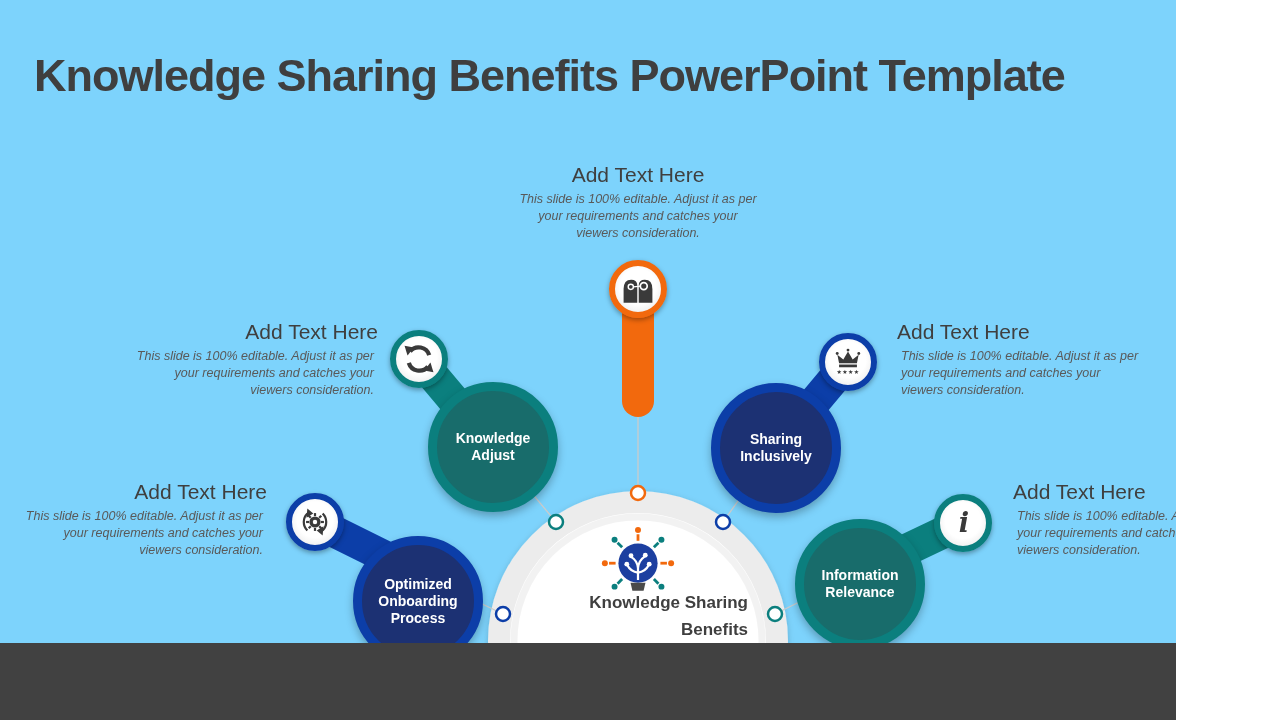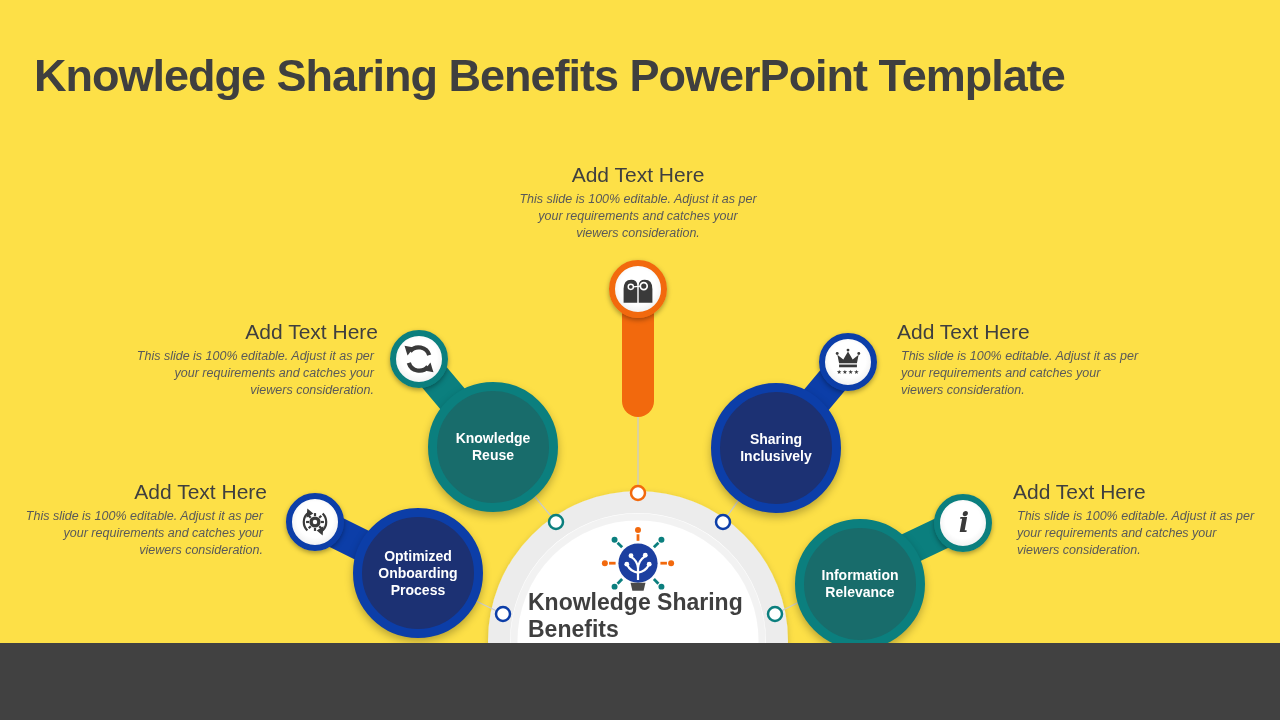--- a/index.html
+++ b/index.html
@@ -1,46 +1,46 @@
 <!DOCTYPE html>
 <html><head>
 <meta charset="utf-8">
 <style>
   html,body{margin:0;padding:0;background:#fff;}
-  .slide{position:relative;width:1280px;height:720px;background:#fde047;overflow:hidden;
+  .slide{position:relative;width:1176px;height:720px;background:#7dd3fc;overflow:hidden;
          font-family:"Liberation Sans",sans-serif;}
   .title{position:absolute;left:34px;top:50px;font-size:45px;font-weight:bold;
          color:#3F3F3F;letter-spacing:-1px;white-space:nowrap;line-height:52px;}
   .overlay{position:absolute;left:0;top:0;z-index:1;}
   .spoke{stroke:#CBCBCB;stroke-width:1.3;}
   .neck{stroke-width:32;stroke-linecap:round;}
   .anchor{fill:#ffffff;stroke-width:2.5;}
   .node{position:absolute;width:112px;height:112px;border-radius:50%;
         border:9px solid #000;display:flex;align-items:center;justify-content:center;
         z-index:2;box-shadow:0 4px 9px rgba(0,0,0,0.28);text-align:center;}
   .node-label{font-size:14px;font-weight:bold;line-height:17px;padding:0 6px;}
   .badge{position:absolute;width:46px;height:46px;border-radius:50%;border:6px solid #000;
          background:radial-gradient(circle at 50% 45%, #ffffff 52%, #f3f3f3 72%, #d7d7d7 100%);
          display:flex;align-items:center;justify-content:center;z-index:3;
          box-shadow:0 2px 5px rgba(0,0,0,0.35);}
-  .n0{left:353px;top:508px;} .b0{left:286px;top:493px;}
+  .n0{left:353px;top:536px;} .b0{left:286px;top:493px;}
   .n1{left:428px;top:382px;} .b1{left:390px;top:330px;}
   .n2{left:573px;top:336px;} .b2{left:609px;top:260px;}
   .n3{left:711px;top:383px;} .b3{left:819px;top:333px;}
   .n4{left:795px;top:519px;} .b4{left:934px;top:494px;}
   .tb{position:absolute;width:250px;z-index:2;}
   .tb h3{margin:0 0 4px 0;font-size:21px;font-weight:normal;color:#3F3F3F;}
   .tb p{margin:4px;font-size:12.5px;font-style:italic;color:#595959;line-height:17px;}
   .tb-top{left:513px;top:163px;text-align:center;}
   .tb-lm{left:128px;top:320px;text-align:right;}
   .tb-lb{left:17px;top:480px;text-align:right;}
   .tb-rm{left:897px;top:320px;text-align:left;}
   .tb-rb{left:1013px;top:480px;text-align:left;}
-  .hub-label{position:absolute;left:528px;top:589px;width:220px;text-align:left;
-             font-size:23px;font-weight:bold;color:#3F3F3F;line-height:27px;z-index:2;}
+  .hub-label{position:absolute;left:528px;top:589px;width:220px;text-align:right;
+             font-size:17px;font-weight:bold;color:#3F3F3F;line-height:27px;z-index:2;}
   .hub-icon{position:absolute;left:596px;top:524px;z-index:2;}
   .footer{position:absolute;left:0;top:643px;width:1280px;height:77px;z-index:4;}
   .icon-glyph{display:block;}
 </style>
 </head>
 <body>
 
 <div class="slide">
 
   <div class="title" style="color: rgb(63, 63, 63);">Knowledge Sharing Benefits PowerPoint Template</div>
@@ -71,21 +71,21 @@
     <circle class="anchor" cx="556" cy="522" r="7" style="stroke: rgb(11, 127, 126);"></circle>
     <circle class="anchor" cx="638" cy="493" r="7" style="stroke: rgb(242, 105, 13);"></circle>
     <circle class="anchor" cx="723" cy="522" r="7" style="stroke: rgb(12, 62, 168);"></circle>
     <circle class="anchor" cx="775" cy="614" r="7" style="stroke: rgb(11, 127, 126);"></circle>
   </svg>
 
   <div class="node n0" style="background-color: rgb(28, 49, 115); border-color: rgb(12, 62, 168);">
     <div class="node-label" style="color: rgb(255, 255, 255);">Optimized Onboarding Process</div>
   </div>
   <div class="node n1" style="background-color: rgb(24, 108, 107); border-color: rgb(11, 127, 126);">
-    <div class="node-label" style="color: rgb(255, 255, 255);">Knowledge Reuse</div>
+    <div class="node-label" style="color: rgb(255, 255, 255);">Knowledge Adjust</div>
   </div>
   <div class="node n3" style="background-color: rgb(28, 49, 115); border-color: rgb(12, 62, 168);">
     <div class="node-label" style="color: rgb(255, 255, 255);">Sharing Inclusively</div>
   </div>
   <div class="node n4" style="background-color: rgb(24, 108, 107); border-color: rgb(11, 127, 126);">
     <div class="node-label" style="color: rgb(255, 255, 255);">Information Relevance</div>
   </div>
 
   <div class="badge b0" style="border-color: rgb(12, 62, 168);">
     <svg class="icon-glyph" width="34" height="34" viewBox="0 0 40 40">

